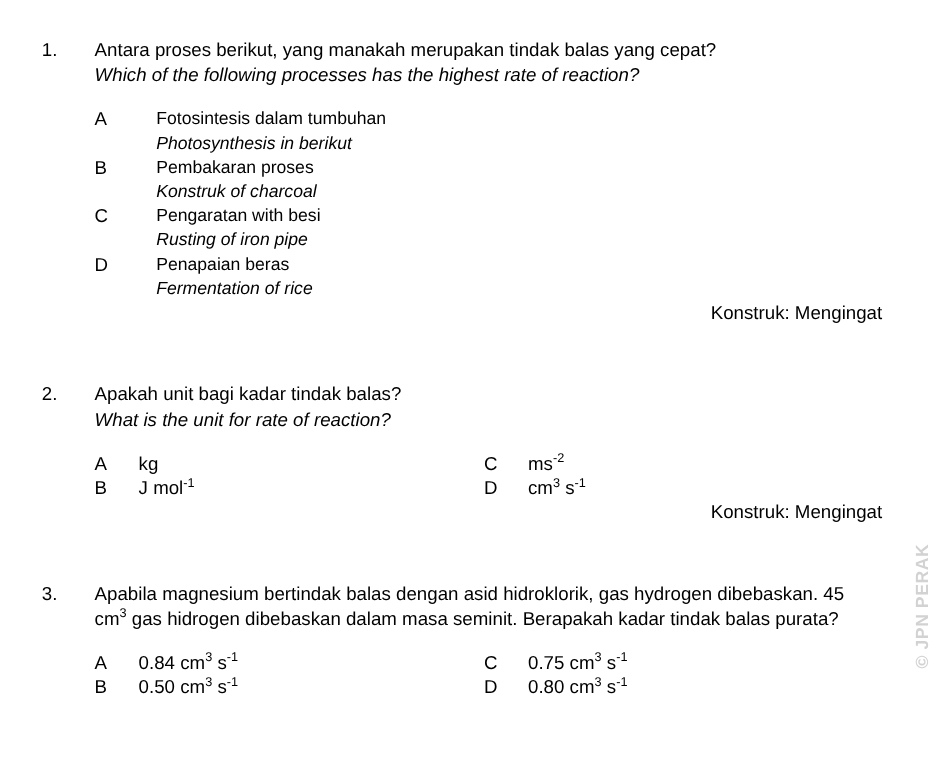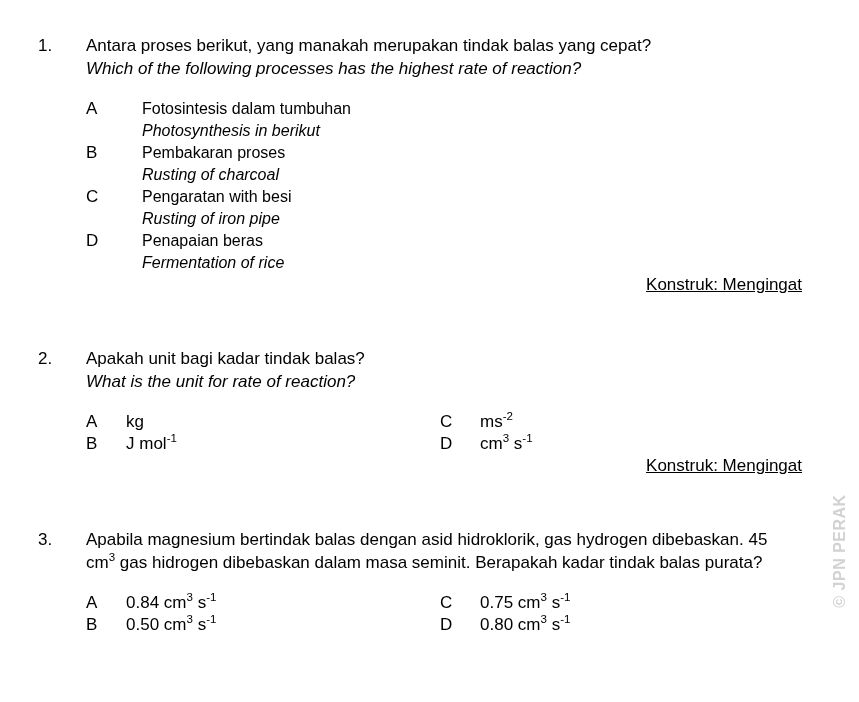--- a/index.html
+++ b/index.html
@@ -126,21 +126,20 @@
   }
 
   
   .konstruk {
     position: absolute;
     right: 57px;
     font-size: 17px;
     line-height: 22px;
     text-align: right;
     white-space: nowrap;
-    text-decoration: underline;
   }
 
   
   .watermark {
     position: absolute;
     left: 827px;
     top: 486px;
     width: 26px;
     height: 130px;
     pointer-events: none;
@@ -182,21 +181,21 @@
         <div class="opt-letter"></div>
         <div class="opt-text en">Photosynthesis in berikut</div>
       </div>
 
       <div class="opt-row">
         <div class="opt-letter">B</div>
         <div class="opt-text">Pembakaran proses</div>
       </div>
       <div class="opt-row">
         <div class="opt-letter"></div>
-        <div class="opt-text en">Rusting of charcoal</div>
+        <div class="opt-text en">Konstruk of charcoal</div>
       </div>
 
       <div class="opt-row">
         <div class="opt-letter">C</div>
         <div class="opt-text">Pengaratan with besi</div>
       </div>
       <div class="opt-row">
         <div class="opt-letter"></div>
         <div class="opt-text en">Rusting of iron pipe</div>
       </div>

